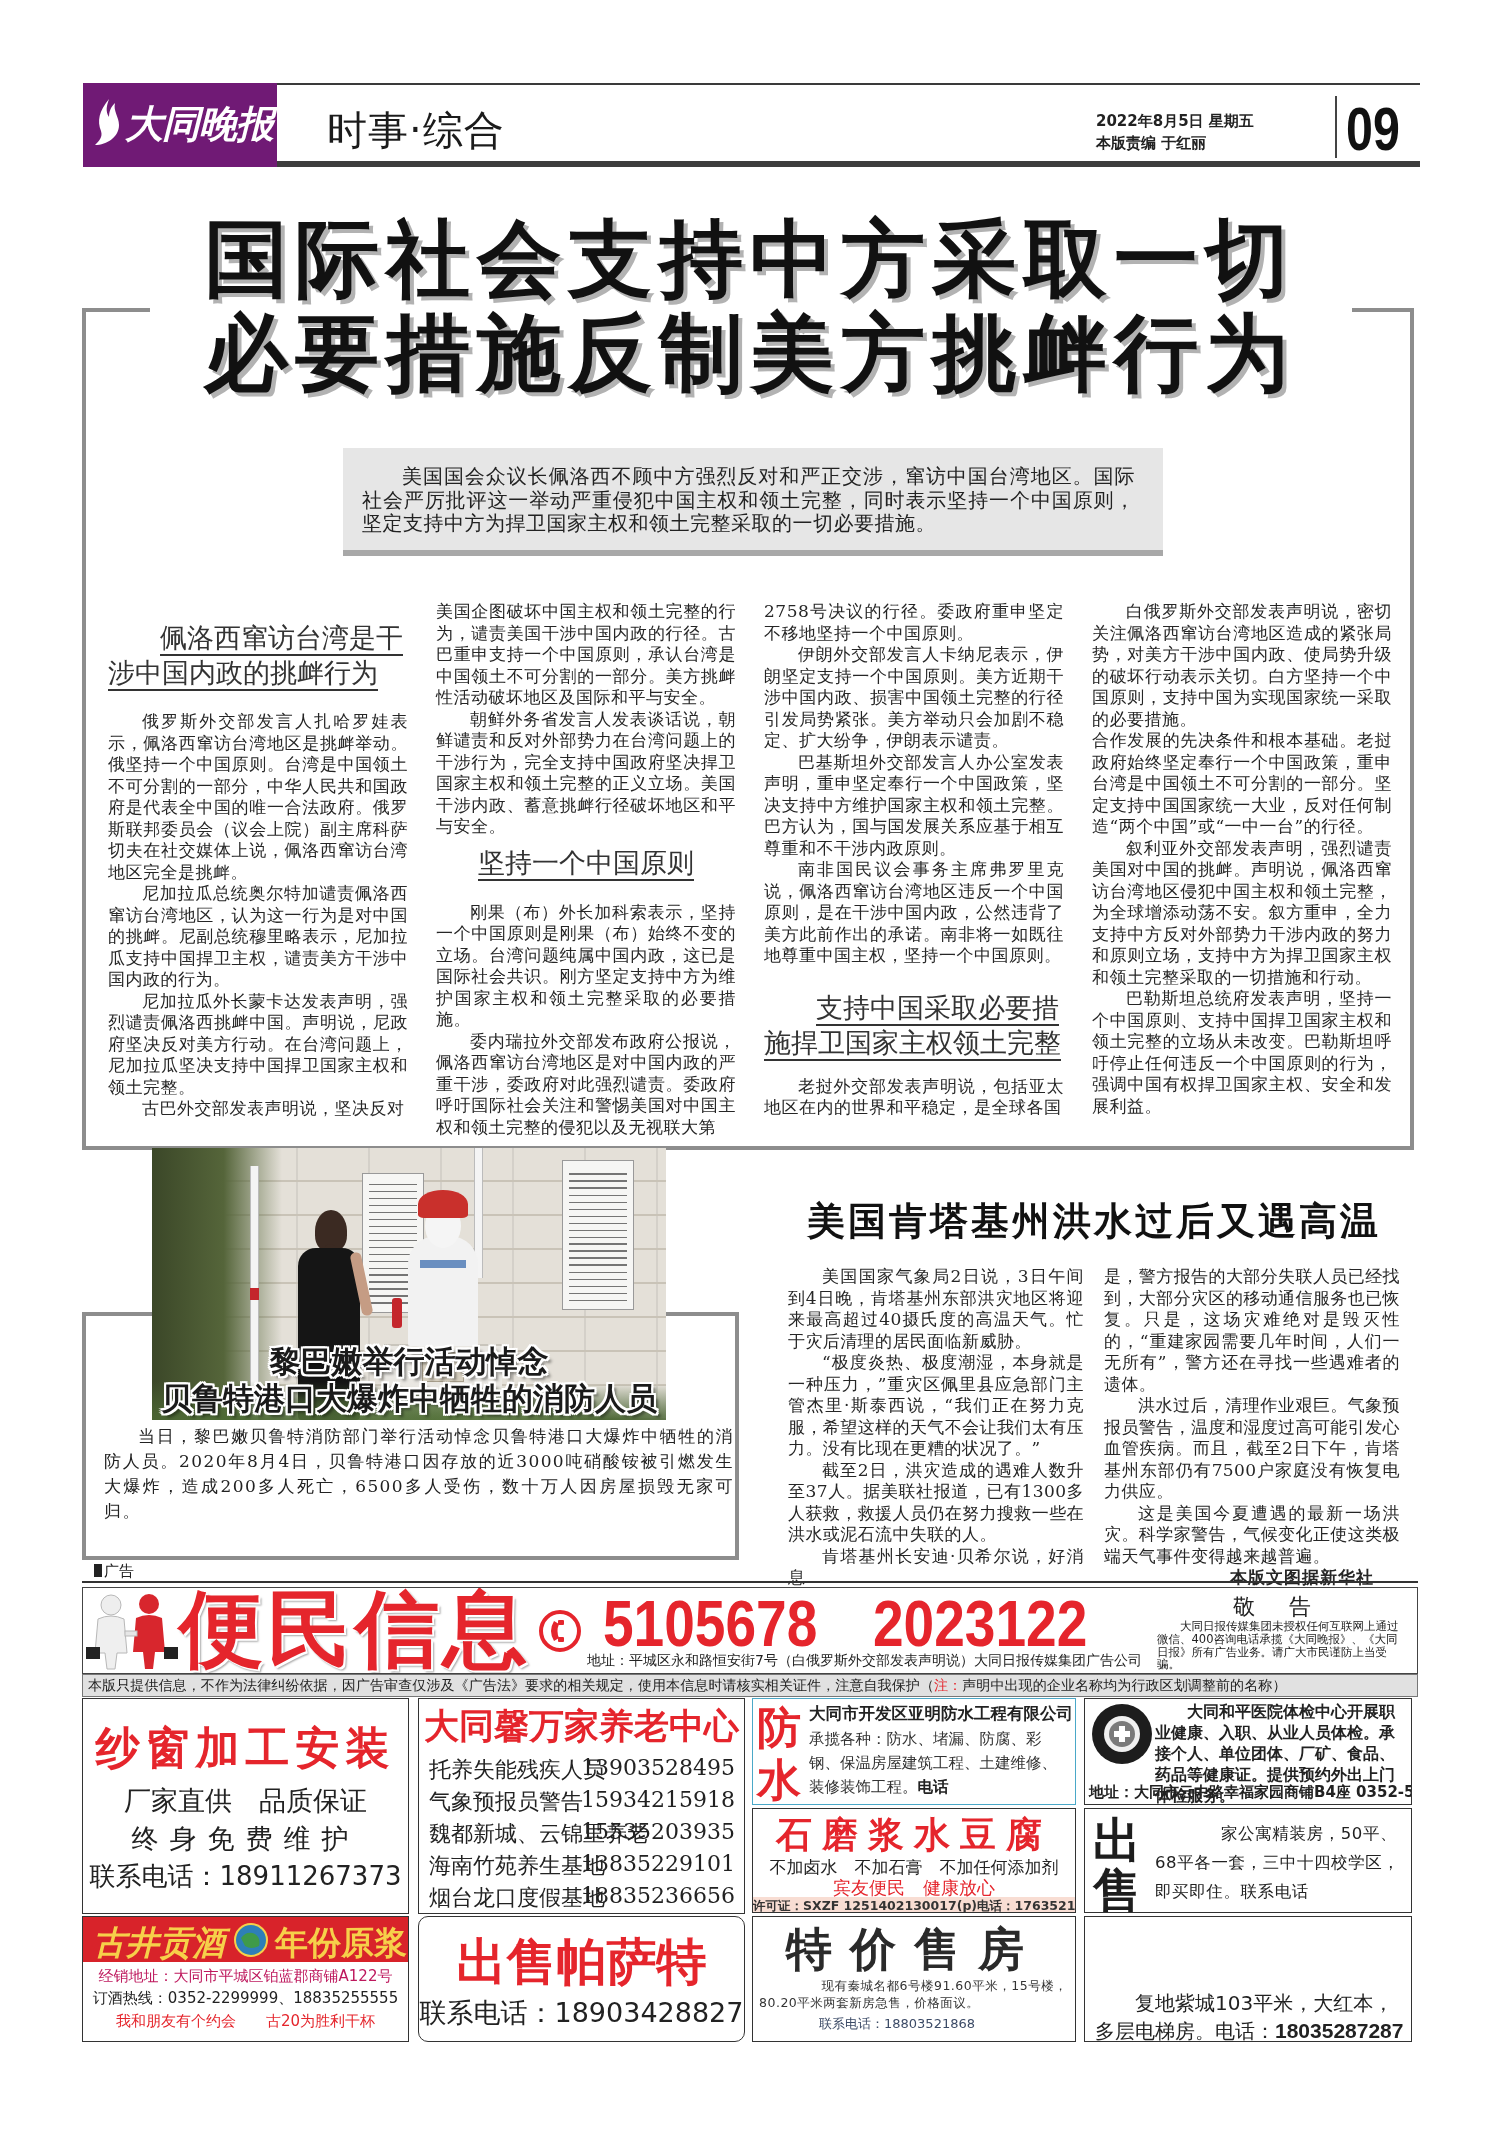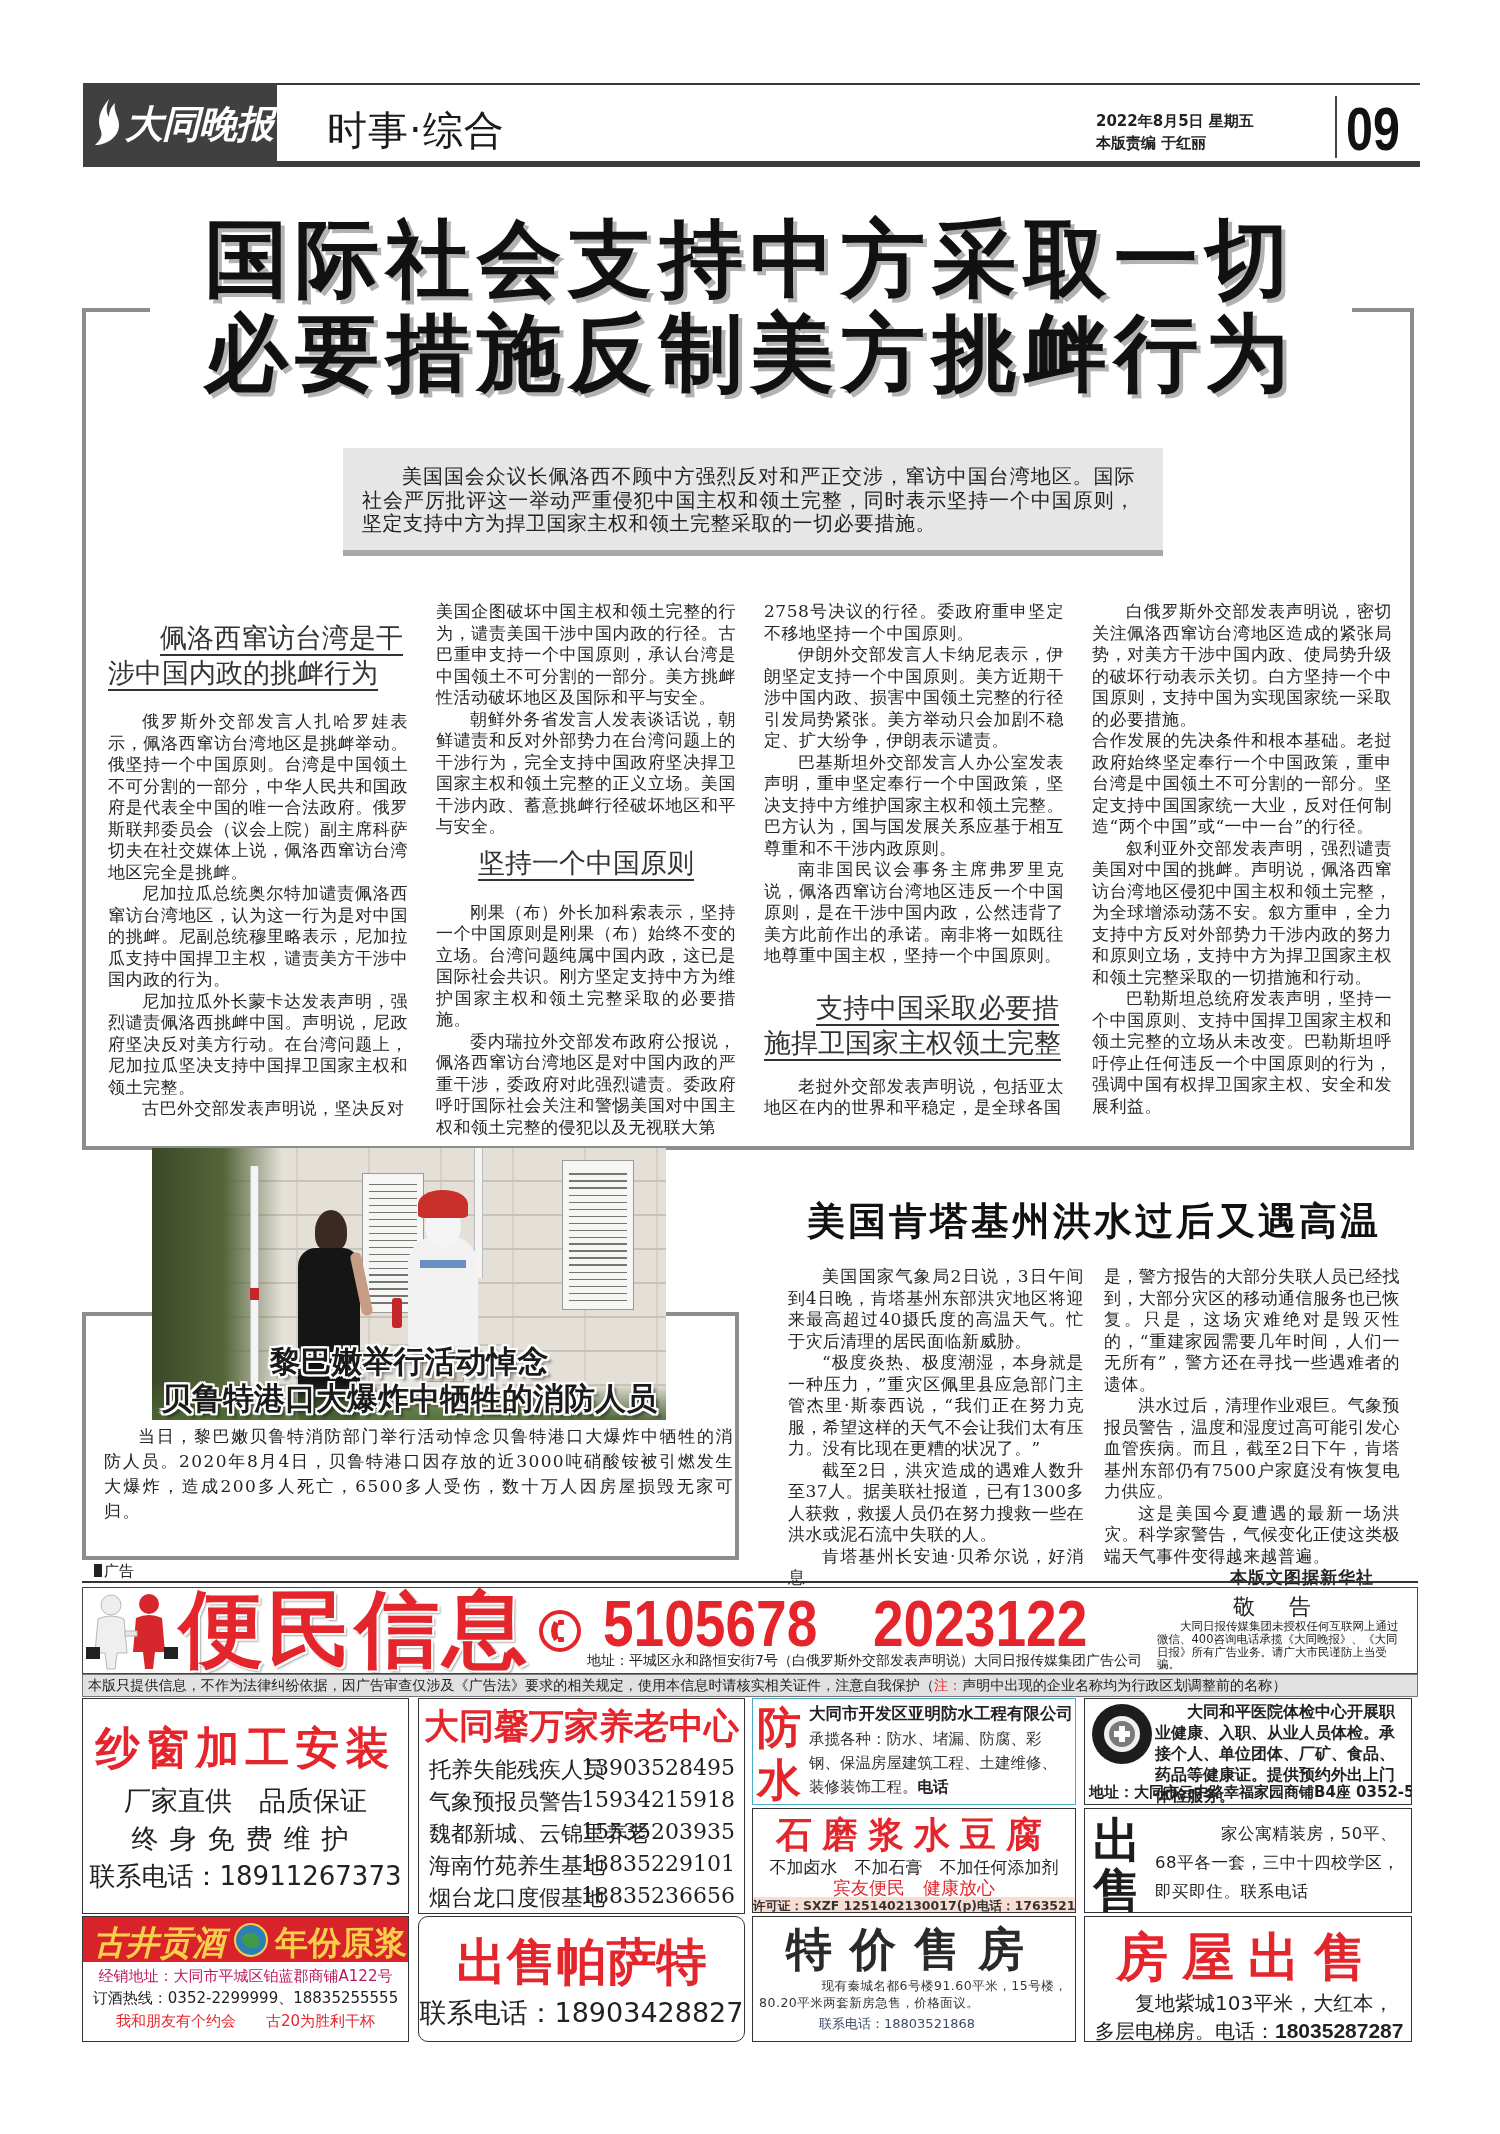--- a/index.html
+++ b/index.html
@@ -9,21 +9,21 @@
 .sans{font-family:"DejaVu Sans",sans-serif;}
 .lib{font-family:"Liberation Sans",sans-serif;}
 .ser{font-family:"DejaVu Serif",serif;}
 .red{color:#e5252c;}
 .gl{position:absolute;background:#8d8d8d;}
 .nw{white-space:nowrap;}
 
 
 .hdr-rule{left:83px;top:83px;width:1337px;height:2px;background:#3a3a3a;}
 .hdr-bar{left:277px;top:161px;width:1143px;height:6px;background:#3d3d3d;}
-.logo{left:83px;top:83px;width:194px;height:84px;background:#404040;overflow:hidden;}
+.logo{left:83px;top:83px;width:194px;height:84px;background:#701a75;overflow:hidden;}
 .logo-flame{left:10px;top:14px;}
 .logo-text{left:42px;top:16px;font-size:38px;font-weight:bold;font-style:italic;color:#fff;letter-spacing:-1px;white-space:nowrap;font-family:"DejaVu Serif",serif;}
 .section{left:327px;top:103px;font-size:40px;color:#1b1b1b;letter-spacing:1px;white-space:nowrap;font-family:"DejaVu Sans",sans-serif;}
 .dateline{left:1096px;top:110px;font-size:15px;font-weight:bold;line-height:22px;color:#222;white-space:nowrap;font-family:"DejaVu Sans",sans-serif;}
 .vsep{left:1335px;top:96px;width:2px;height:62px;background:#444;}
 .pageno{left:1346px;top:93px;font-size:62px;font-weight:bold;color:#111;transform:scaleX(.78);transform-origin:left top;font-family:"Liberation Sans",sans-serif;}
 
 
 .headline{left:0;top:212px;width:1500px;text-align:center;font-size:84px;font-weight:900;line-height:94px;letter-spacing:7px;color:#111;text-shadow:4px 4px 0 #b2b2b2;font-family:"DejaVu Sans",sans-serif;white-space:nowrap;}
 
@@ -301,17 +301,16 @@
   <div class="a nw" style="left:4px;top:84px;font-size:15px;font-weight:bold;color:#222;">地址：大同市云中路幸福家园商铺B4座 0352-5393120</div>
 </div>
 
 <div class="box sans" style="left:1084px;top:1808px;width:328px;height:105px;">
   <div class="a" style="left:8px;top:0;font-size:48px;font-weight:bold;color:#1d1d1d;">出</div>
   <div class="a" style="left:8px;top:50px;font-size:48px;font-weight:bold;color:#1d1d1d;">售</div>
   <div class="a" style="left:70px;top:10px;width:250px;font-size:16.5px;line-height:29px;text-indent:4em;color:#222;letter-spacing:.6px;">家公寓精装房，50平、68平各一套，三中十四校学区，即买即住。联系电话18635299628</div>
 </div>
 
 <div class="box sans" style="left:1084px;top:1916px;width:328px;height:126px;">
-  <div class="ctr red" style="top:6px;font-size:52px;font-weight:bold;letter-spacing:14px;">房屋出售</div>
   <div class="a" style="left:10px;top:72px;width:312px;font-size:20px;line-height:28px;text-indent:2em;color:#222;">
     <span>复地紫城103平米，大红本，多层电梯房。电话：</span><span class="lib" style="font-weight:bold;font-size:21px;">18035287287</span>
   </div>
 </div>
 
 </body></html>

